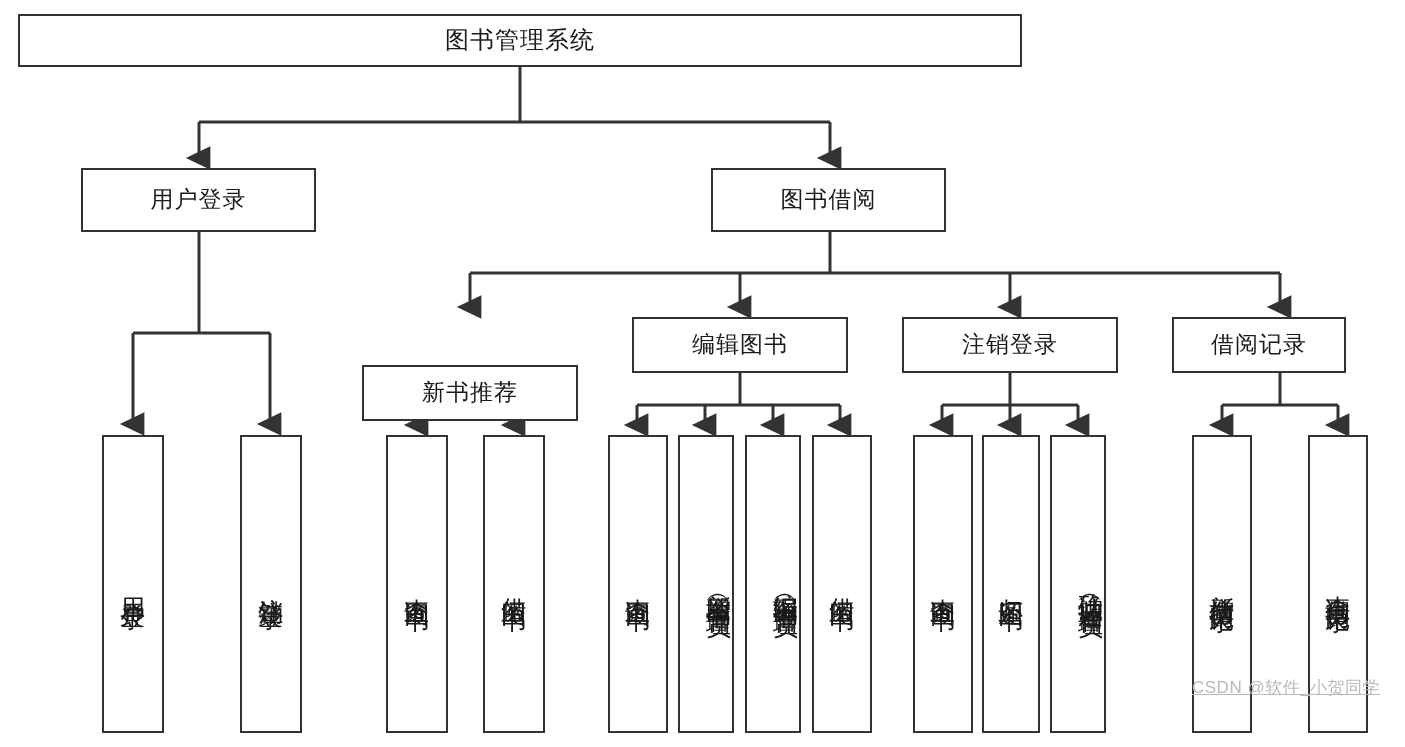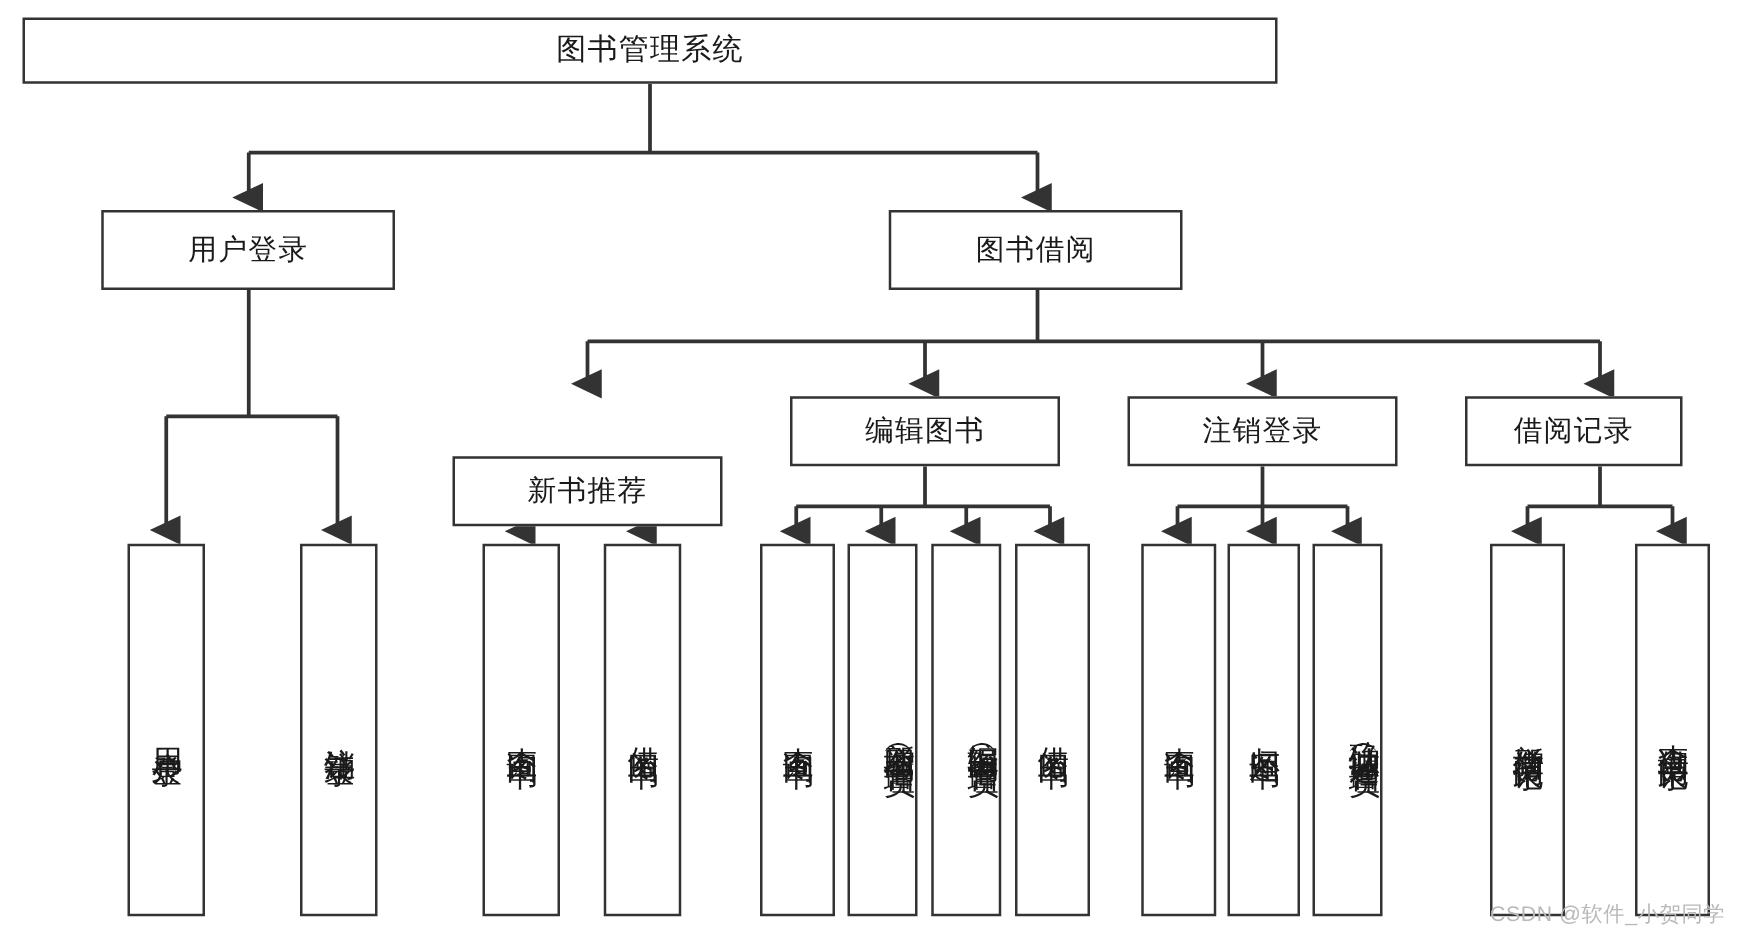--- a/index.html
+++ b/index.html
@@ -141,15 +141,15 @@
   <div class="node node-v" style="left:745px; top:435px; width:56px; height:298px;">编辑图书（管理员）</div>
   <div class="node node-v center-v" style="left:812px; top:435px; width:60px; height:298px;">借阅图书</div>
 
   <div class="node node-v center-v" style="left:913px; top:435px; width:60px; height:298px;">查询图书</div>
   <div class="node node-v center-v" style="left:982px; top:435px; width:58px; height:298px;">归还图书</div>
   <div class="node node-v" style="left:1050px; top:435px; width:56px; height:298px;">确认归还（管理员）</div>
 
   <div class="node node-v center-v" style="left:1192px; top:435px; width:60px; height:298px;">新增借阅记录</div>
   <div class="node node-v center-v" style="left:1308px; top:435px; width:60px; height:298px;">查询借阅记录</div>
 
-  <div class="watermark" style="left:1192px; top:720px;">CSDN @软件_小贺同学</div>
+  <div class="watermark" style="left:1192px; top:676px;text-decoration:underline;">CSDN @软件_小贺同学</div>
 
 </div>
 
 </body></html>

